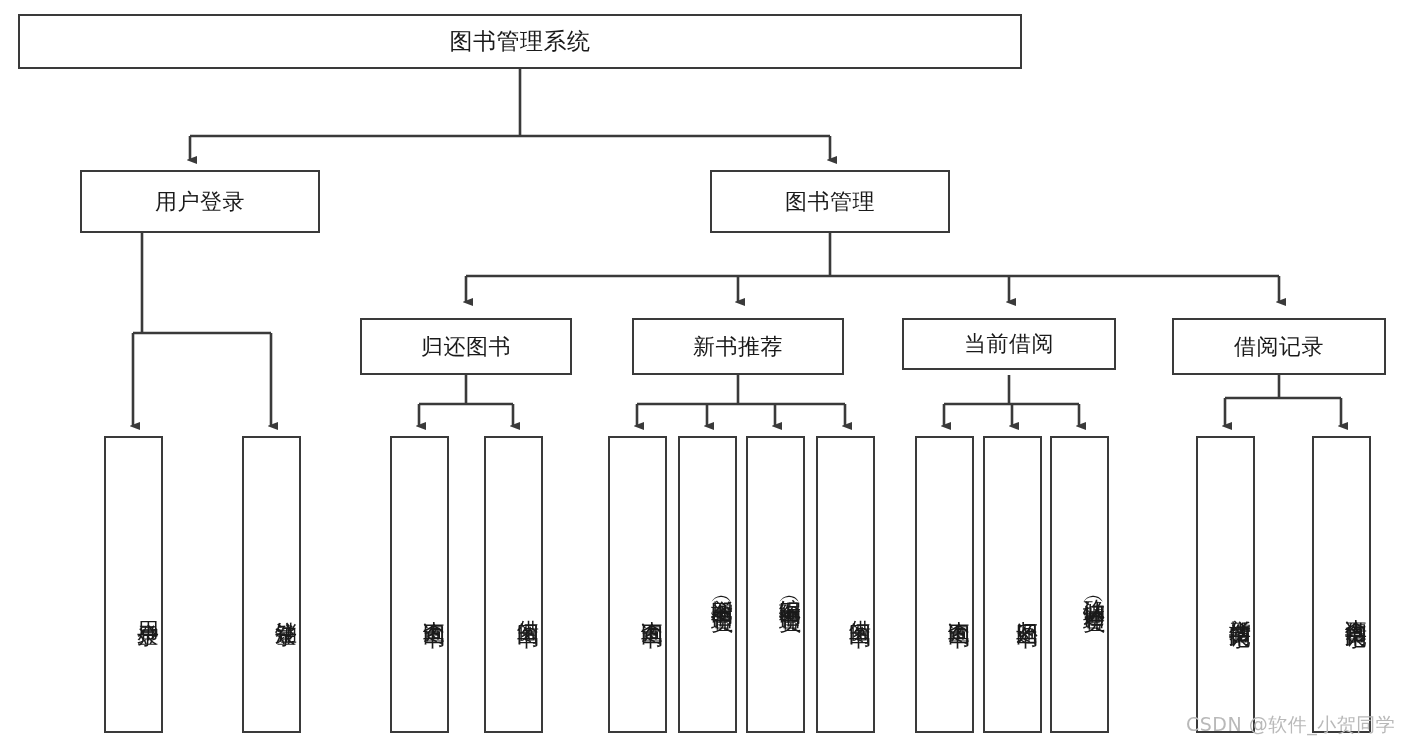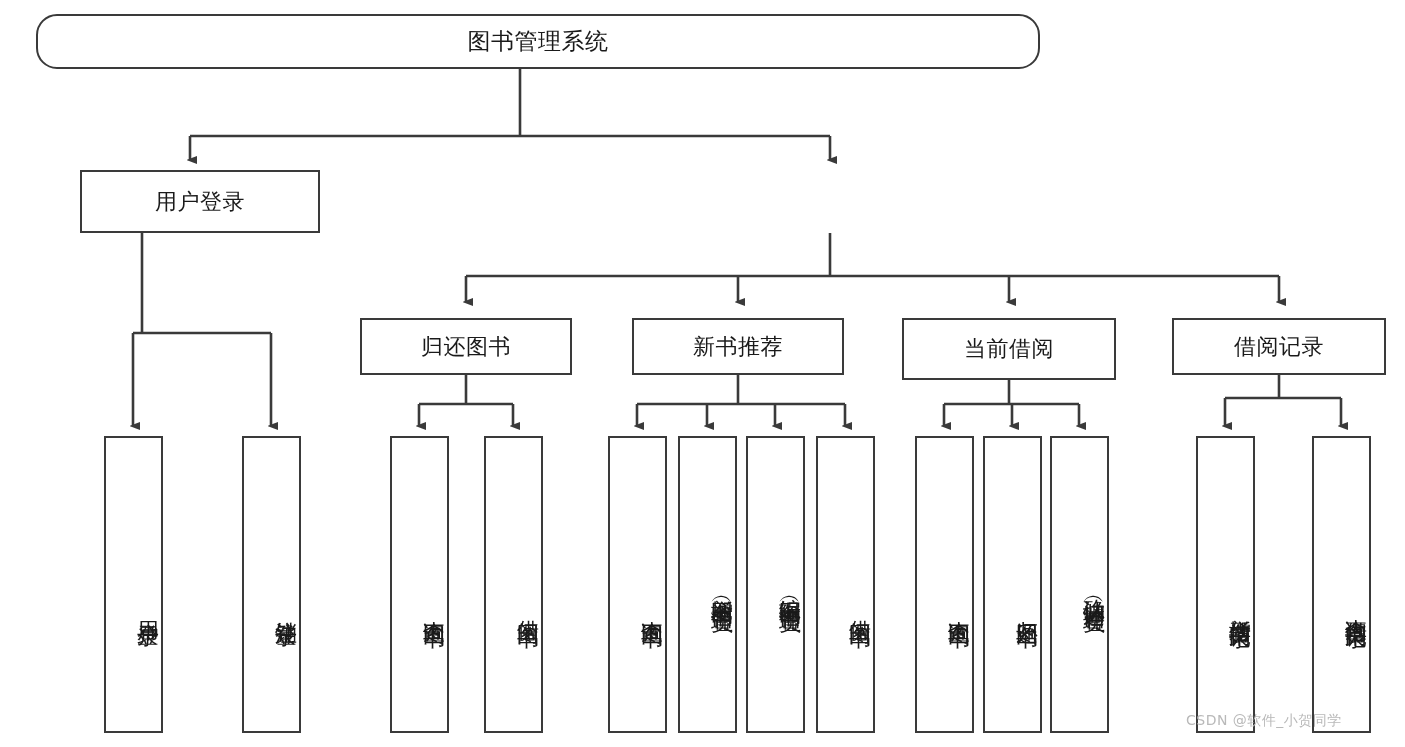--- a/index.html
+++ b/index.html
@@ -53,21 +53,21 @@
   }
   .node.vert.tall {
     padding-top: 10px;
   }
   #root-node {
     font-size: 23px;
   }
   .watermark {
     position: absolute;
     color: #b9b9b9;
-    font-size: 14px;
+    font-size: 19px;
     white-space: nowrap;
     letter-spacing: 0.5px;
     left: 1186px;
     top: 712px;
   }
 </style>
 </head>
 <body>
 
 <div id="canvas">
@@ -115,30 +115,31 @@
       <path d="M1012,404 L1012,426" marker-end="url(#arrow)"></path>
       <path d="M1079,404 L1079,426" marker-end="url(#arrow)"></path>
 
       <path d="M1279,375 L1279,398"></path>
       <path d="M1225,398 L1341,398"></path>
       <path d="M1225,398 L1225,426" marker-end="url(#arrow)"></path>
       <path d="M1341,398 L1341,426" marker-end="url(#arrow)"></path>
     </g>
   </svg>
 
-  <div class="node horiz" id="root-node" style="left:36px; top:14px; width:1004px; height:55px;border-radius:21px;">图书管理系统</div>
+  <div class="node horiz" id="root-node" style="left:18px; top:14px; width:1004px; height:55px;">图书管理系统</div>
 
   <div class="node horiz" style="left:80px; top:170px; width:240px; height:63px;">用户登录</div>
 
+  <div class="node horiz" style="left:710px; top:170px; width:240px; height:63px;">图书管理</div>
 
   <div class="node horiz" style="left:360px; top:318px; width:212px; height:57px;">归还图书</div>
 
   <div class="node horiz" style="left:632px; top:318px; width:212px; height:57px;">新书推荐</div>
 
-  <div class="node horiz" style="left:902px; top:318px; width:214px; height:62px;">当前借阅</div>
+  <div class="node horiz" style="left:902px; top:318px; width:214px; height:52px;">当前借阅</div>
 
   <div class="node horiz" style="left:1172px; top:318px; width:214px; height:57px;">借阅记录</div>
 
   <div class="node vert" style="left:104px; top:436px; width:59px; height:297px;">用户登录</div>
 
   <div class="node vert" style="left:242px; top:436px; width:59px; height:297px;">注销登录</div>
 
   <div class="node vert" style="left:390px; top:436px; width:59px; height:297px;">查询图书</div>
 
   <div class="node vert" style="left:484px; top:436px; width:59px; height:297px;">借阅图书</div>

